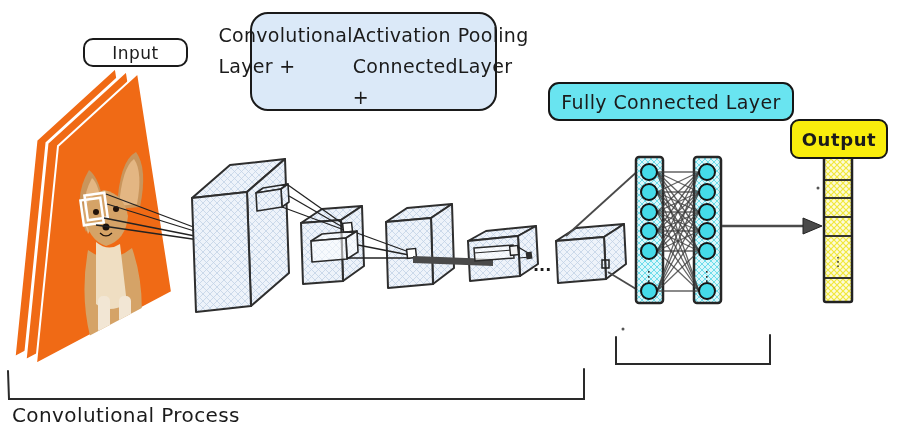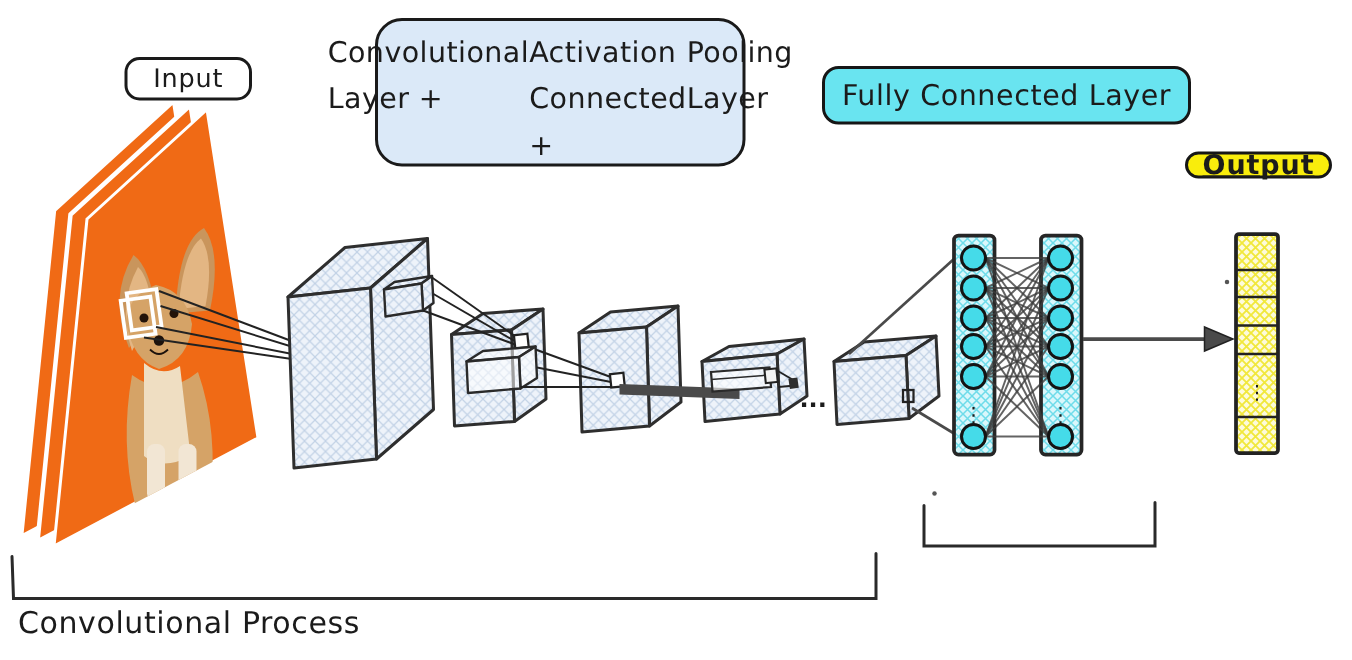--- a/index.html
+++ b/index.html
@@ -5,21 +5,21 @@
   html,body{margin:0;padding:0;background:#ffffff;}
   #stage{position:relative;width:901px;height:440px;background:#fff;overflow:hidden;
          font-family:"DejaVu Sans","Liberation Sans",sans-serif;color:#1b1b1b;}
   #draw{position:absolute;left:0;top:0;}
   .lbl{position:absolute;display:flex;align-items:center;justify-content:center;
        box-sizing:border-box;color:#1b1b1b;}
   .pill{border:2.5px solid #1a1a1a;border-radius:10px;background:#fff;font-size:17px;font-weight:500;letter-spacing:.5px;}
   #conv-block{border:2px solid #1a1a1a;border-radius:18px;background:#dbe9f8;
        flex-direction:row;align-items:flex-start;justify-content:center;
        padding:6px 12px;font-size:19px;line-height:31px;font-weight:500;letter-spacing:.3px;}
-  #fc-label{border:2.5px solid #161616;border-radius:11px;background:#69e4f0;font-size:19px;font-weight:500;letter-spacing:.4px;}
+  #fc-label{border:2.5px solid #161616;border-radius:11px;background:#69e4f0;font-size:19px;font-weight:500;letter-spacing:.4px;margin-top:38px;}
   #output-label{border:2.5px solid #161616;border-radius:9px;background:#f9ed0c;font-size:18px;font-weight:600;letter-spacing:.6px;}
   .proc{font-size:20px;font-weight:500;letter-spacing:.4px;white-space:nowrap;}
 </style>
 </head>
 <body>
 
 <div id="stage">
 
 <svg id="draw" width="901" height="440" viewBox="0 0 901 440">
   <defs>
@@ -229,34 +229,34 @@
     <text x="838" y="266" font-size="13" fill="#1b1b1b" text-anchor="middle">⋮</text>
   </g>
 
   <circle cx="818" cy="188" r="1.5" fill="#555"></circle>
   <circle cx="623" cy="329" r="1.5" fill="#555"></circle>
 
   <path d="M8,371 L9,399 L584,399 L584,369" fill="none" stroke="#2a2a2a" stroke-width="2" stroke-linecap="round"></path>
   <path d="M616,337 L616,364 L770,364 L770,335" fill="none" stroke="#2a2a2a" stroke-width="2" stroke-linecap="round"></path>
 </svg>
 
-<div class="lbl pill" style="left:83px;top:38px;width:85px;height:29px;">
+<div class="lbl pill" style="left:83px;top:38px;width:105px;height:29px;">
   <span>Input</span>
 </div>
 
 <div id="conv-block" class="lbl" style="left:250px;top:12px;width:247px;height:99px;">
   <span>Convolutional Layer +</span>
   <span>Activation Connected +</span>
   <span>Pooling Layer</span>
 </div>
 
 <div id="fc-label" class="lbl" style="left:548px;top:44px;width:246px;height:39px;">
   <span>Fully Connected Layer</span>
 </div>
 
-<div id="output-label" class="lbl" style="left:790px;top:101px;width:98px;height:18px;text-decoration:underline;">
+<div id="output-label" class="lbl" style="left:790px;top:119px;width:98px;height:40px;">
   <span>Output</span>
 </div>
 
 <div class="lbl proc" style="left:12px;top:401px;height:28px;text-align:center;">Convolutional Process</div>
 
 
 </div>
 
 </body></html>

